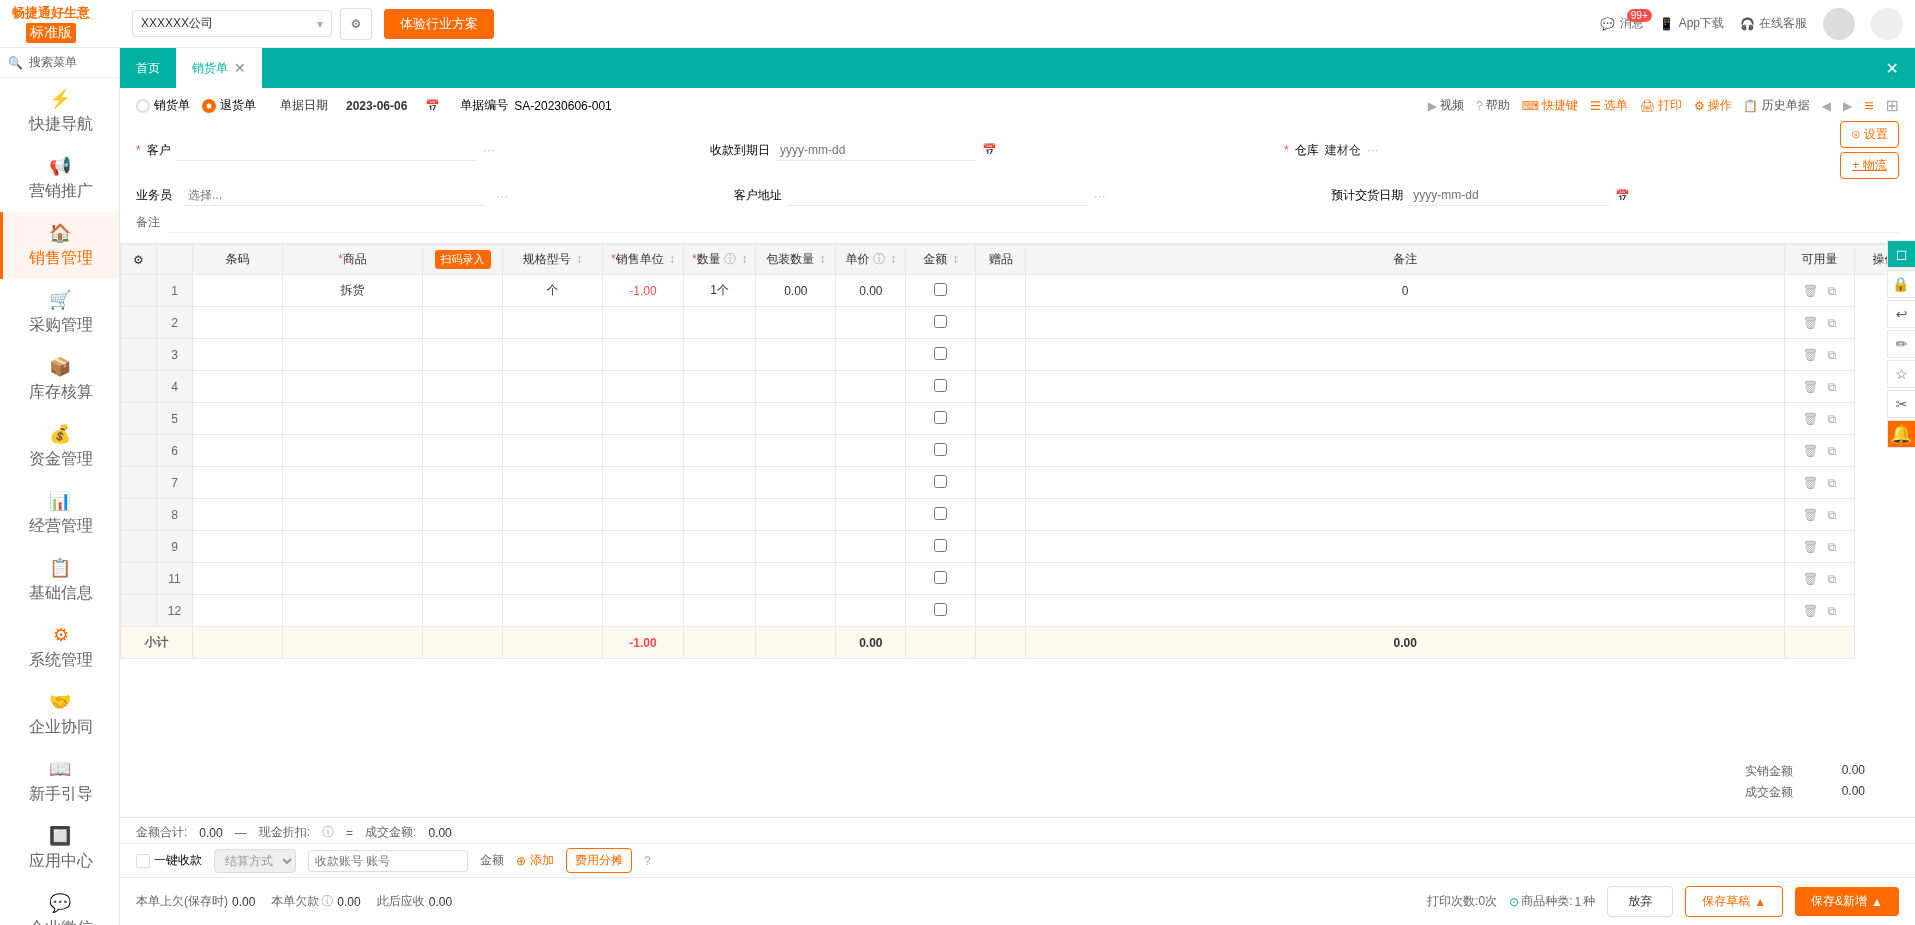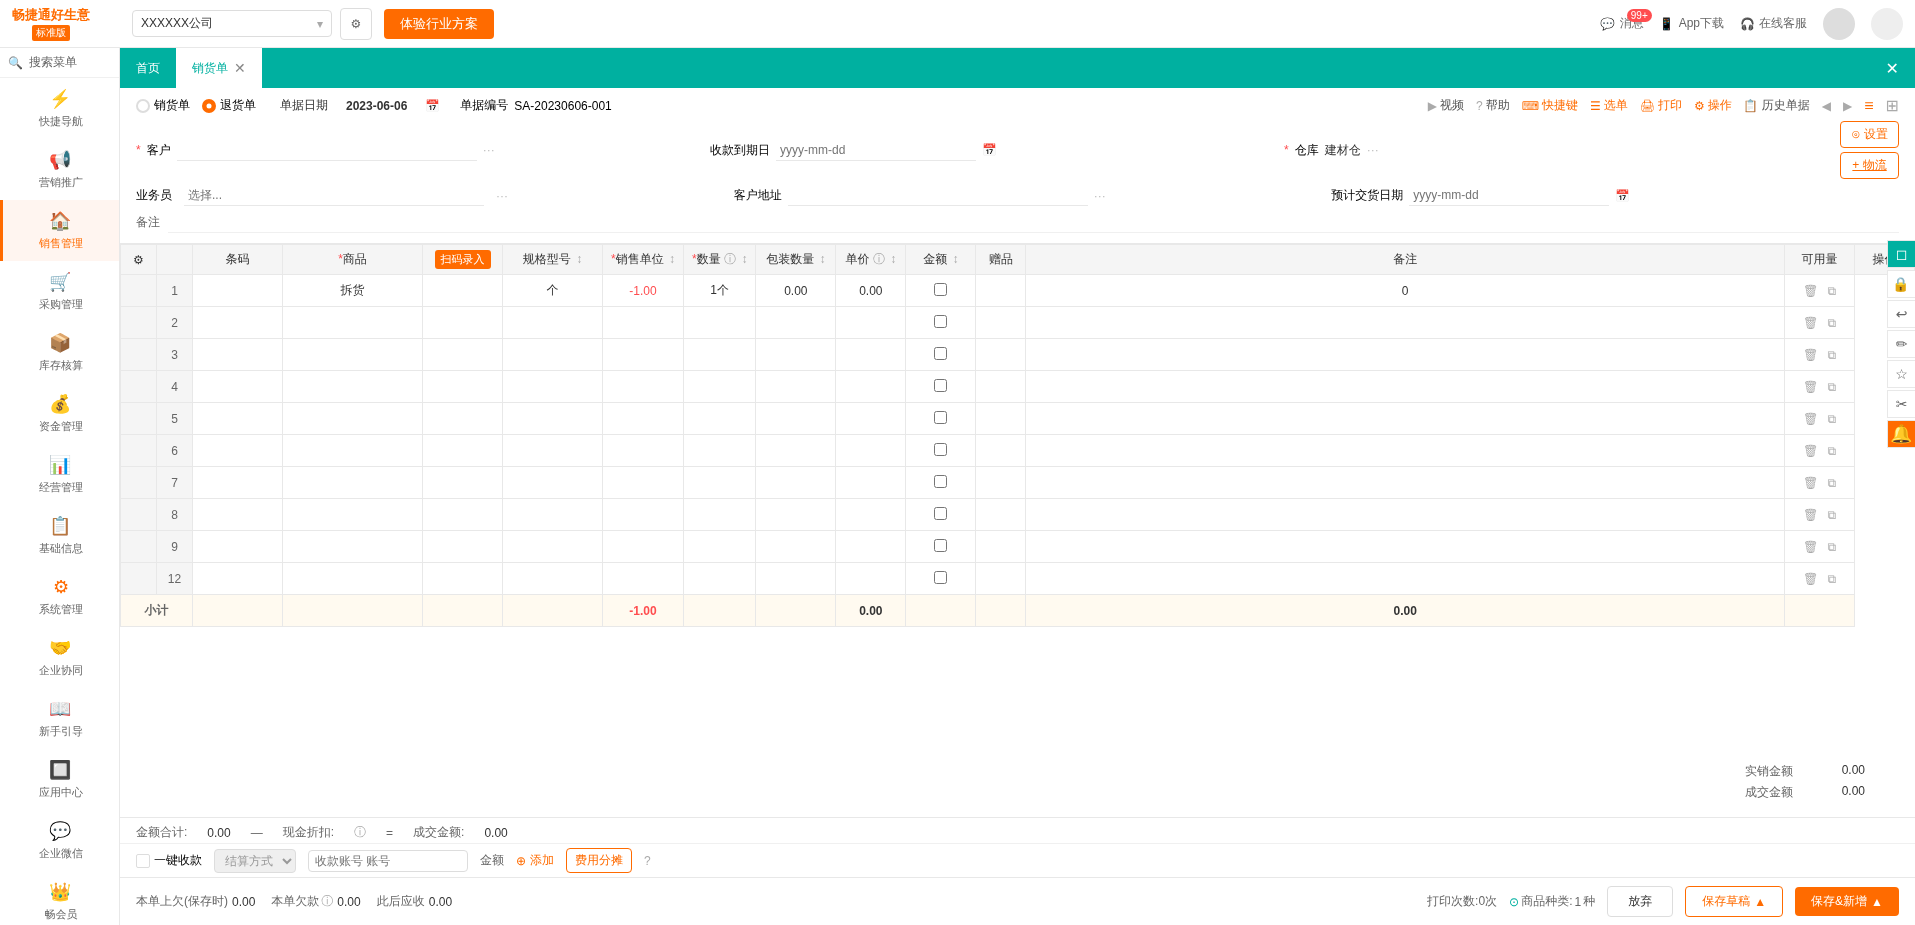--- a/index.html
+++ b/index.html
@@ -101,21 +101,21 @@
     }
     .sidebar-item.active {
       background: #fff5f0;
       color: #ff6b00;
       border-left-color: #ff6b00;
     }
     .sidebar-icon {
       font-size: 18px;
       color: #ff6b00;
     }
-    .sidebar-label { font-size: 11px; }
+    .sidebar-label { font-size: 16px; }
     .sidebar-search {
       display: flex;
       align-items: center;
       padding: 6px 8px;
       border-bottom: 1px solid #f0f0f0;
       color: #666;
       cursor: pointer;
       gap: 6px;
     }
 
@@ -367,21 +367,21 @@
     .total-label { color: #666; }
     .total-val { color: #333; min-width: 60px; text-align: right; }
   </style>
 </head>
 <body>
 
 <div class="top-bar">
   <div class="logo-area">
     <div style="display:flex;flex-direction:column;align-items:center;gap:1px;">
       <span style="color:#ff6b00;font-size:13px;font-weight:bold;">畅捷通好生意</span>
-      <span style="font-size:10px;color:#fff;background:#ff6b00;padding:1px 4px;border-radius:2px;">标准版</span>
+      <span style="font-size:14px;color:#fff;background:#ff6b00;padding:1px 4px;border-radius:2px;">标准版</span>
     </div>
   </div>
 
   <div class="company-selector">
     <span style="flex:1;color:#333;">XXXXXX公司</span>
     <span style="color:#aaa;">▾</span>
   </div>
 
   <div class="settings-icon-btn">
     <span>⚙</span>
@@ -787,20 +787,39 @@
       <td><input type="checkbox" style="cursor: pointer;"></td>
       <td></td>
       <td></td>
       <td>
         <span style="cursor:pointer;color:#aaa;margin-right:6px;">🗑</span>
         <span style="cursor:pointer;color:#aaa;">⧉</span>
       </td>
     </tr>
           <tr>
       <td class="col-number" style="background:#f5f5f5;"></td>
+      <td class="col-number" style="background:#f5f5f5;color:#666;">11</td>
+      <td></td>
+      <td></td>
+      <td></td>
+      <td></td>
+      <td style="color:#333;"></td>
+      <td></td>
+      <td></td>
+      <td></td>
+      <td><input type="checkbox" style="cursor: pointer;"></td>
+      <td></td>
+      <td></td>
+      <td>
+        <span style="cursor:pointer;color:#aaa;margin-right:6px;">🗑</span>
+        <span style="cursor:pointer;color:#aaa;">⧉</span>
+      </td>
+    </tr>
+          <tr>
+      <td class="col-number" style="background:#f5f5f5;"></td>
       <td class="col-number" style="background:#f5f5f5;color:#666;">12</td>
       <td></td>
       <td></td>
       <td></td>
       <td></td>
       <td style="color:#333;"></td>
       <td></td>
       <td></td>
       <td></td>
       <td><input type="checkbox" style="cursor: pointer;"></td>
@@ -826,21 +845,21 @@
           <td style="background:#fffaf0;"></td>
           <td style="background:#fffaf0;"></td>
           <td style="background:#fffaf0;">0.00</td>
           <td style="background:#fffaf0;"></td>
         </tr>
       </tfoot>
     </table>
   </div>
 
   <div style="background:#fff;padding:6px 16px 2px;border-top:1px solid #e8e8e8;">
-    <div style="display:flex;align-items:center;gap:20px;">
+    <div style="display:flex;align-items:center;gap:12px;">
       <span style="color:#666;">金额合计:</span>
       <span style="color:#333;">0.00</span>
       <span style="color:#666;">—</span>
       <span style="color:#666;">现金折扣:</span>
       <span style="color:#aaa;cursor:pointer;">ⓘ</span>
       <span style="color:#666;">=</span>
       <span style="color:#666;">成交金额:</span>
       <span style="color:#333;">0.00</span>
     </div>
   </div>

